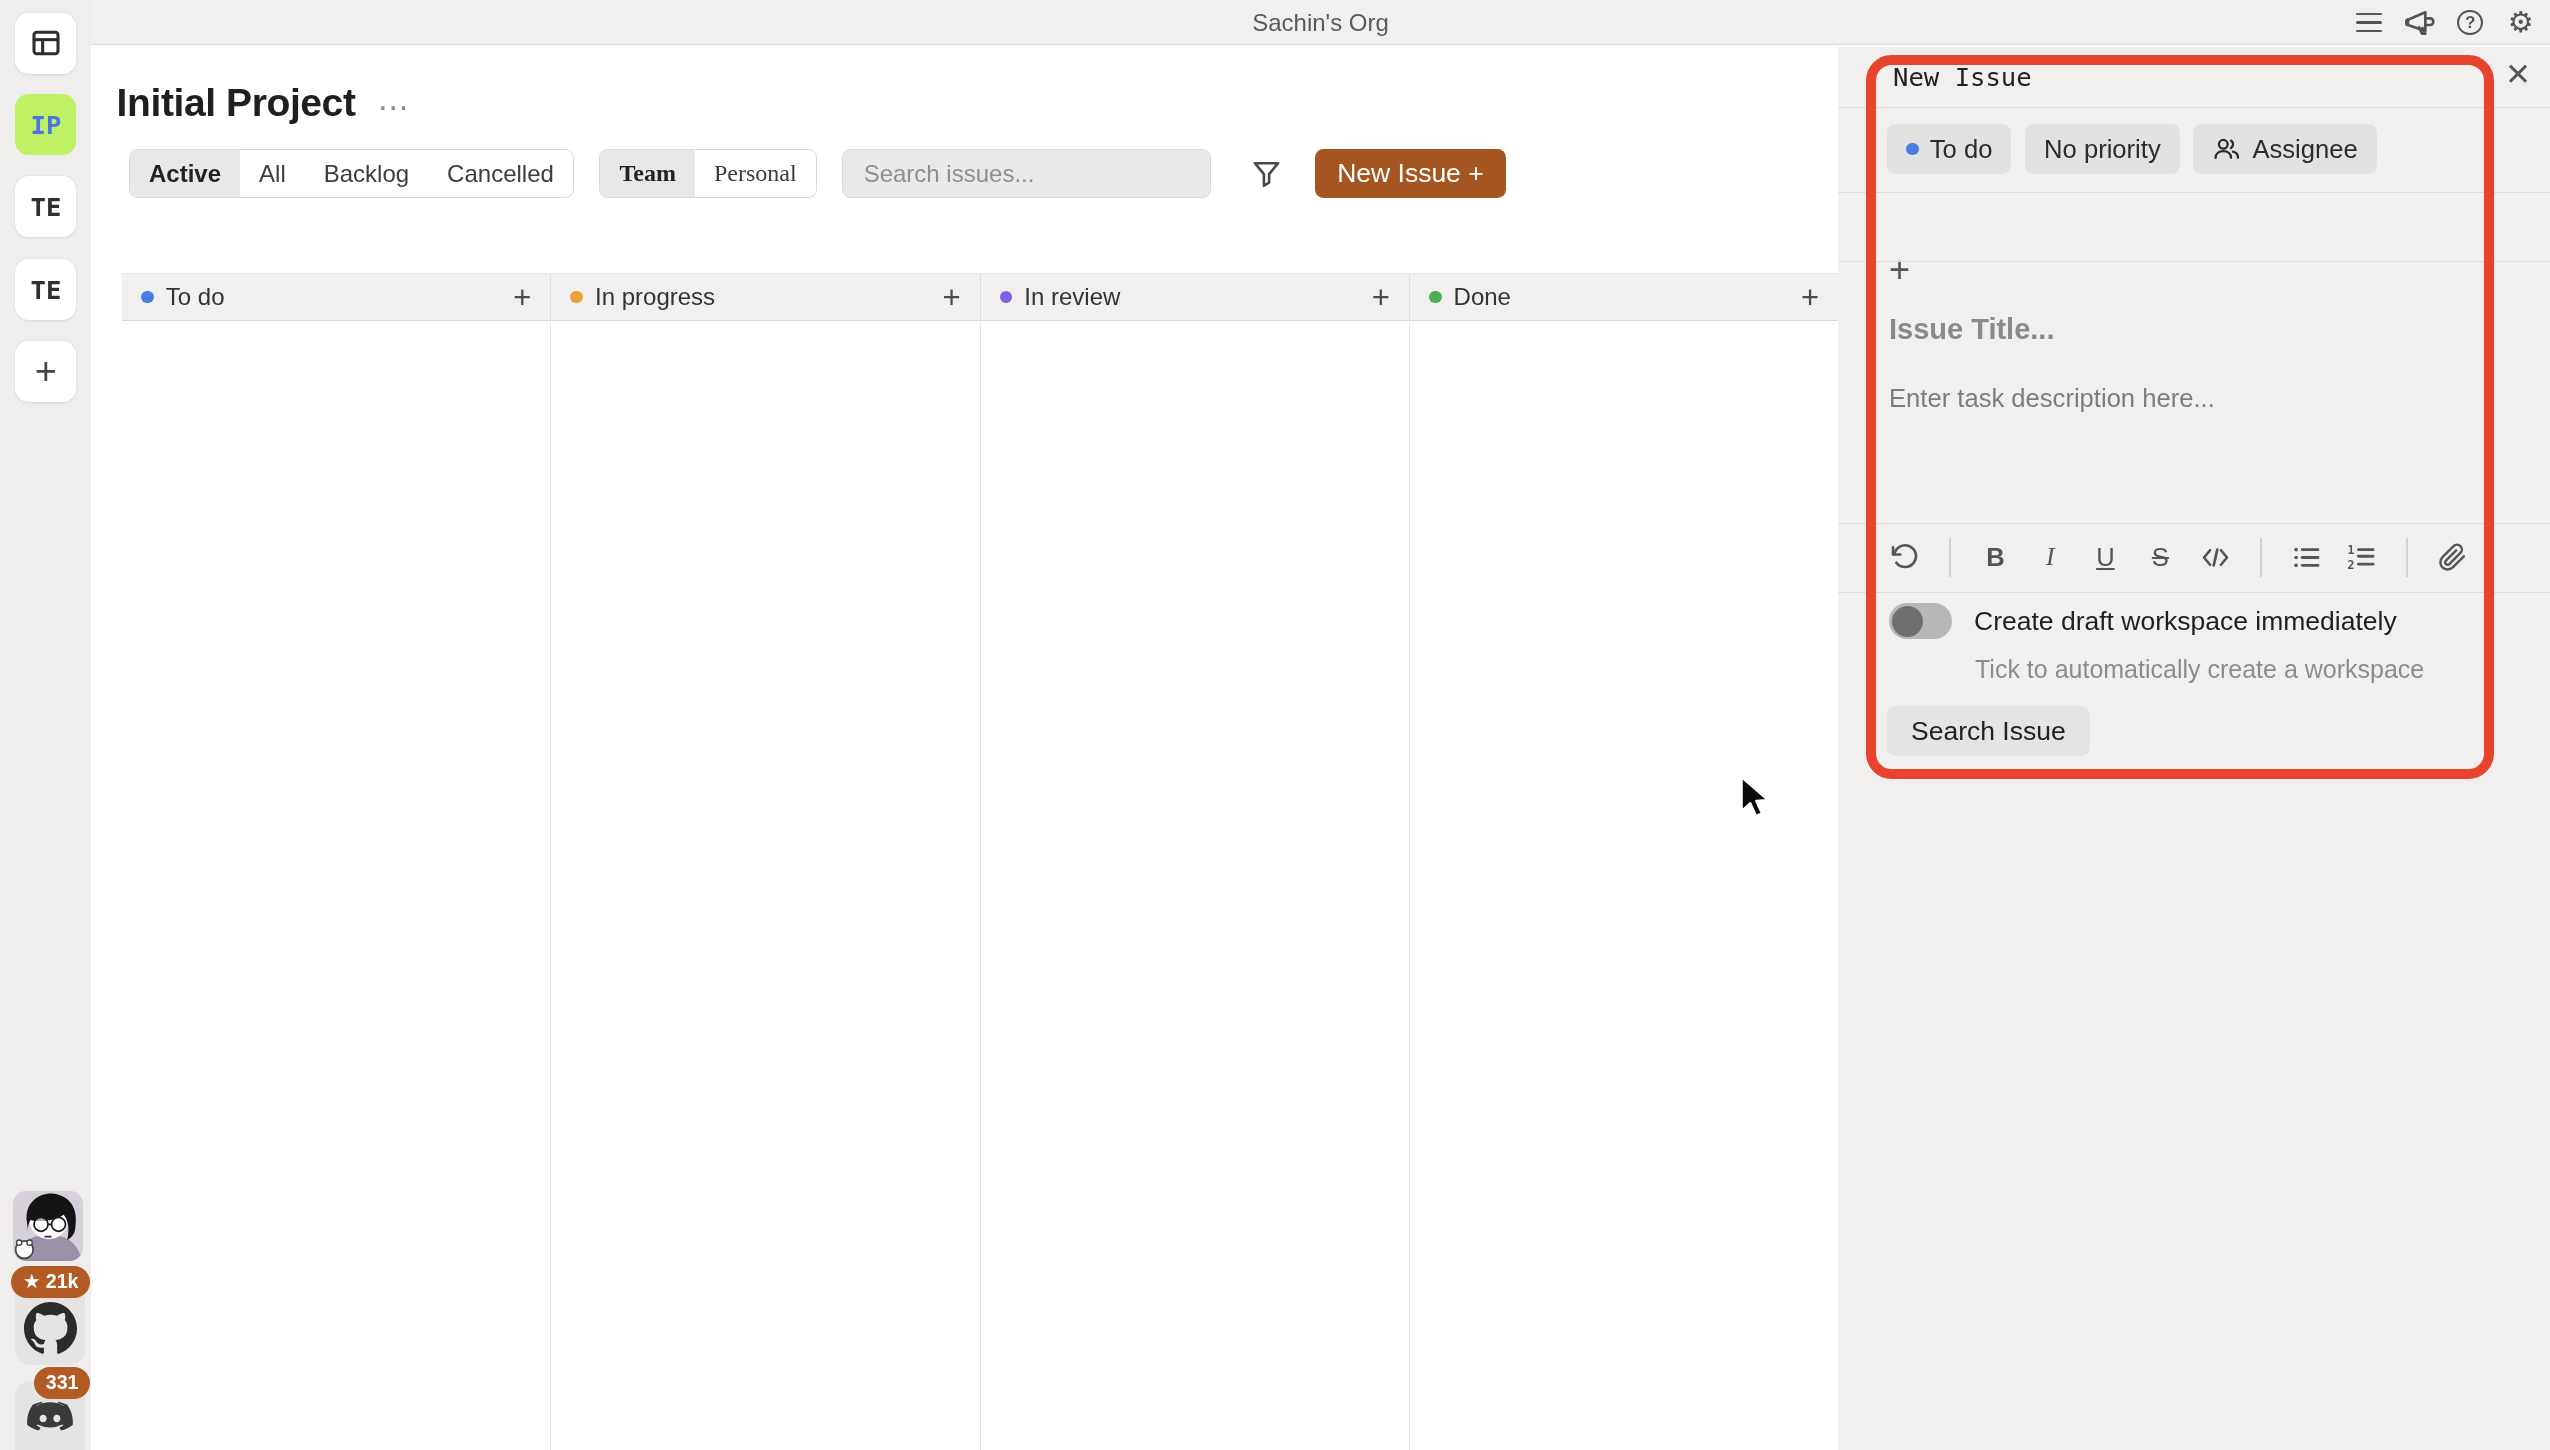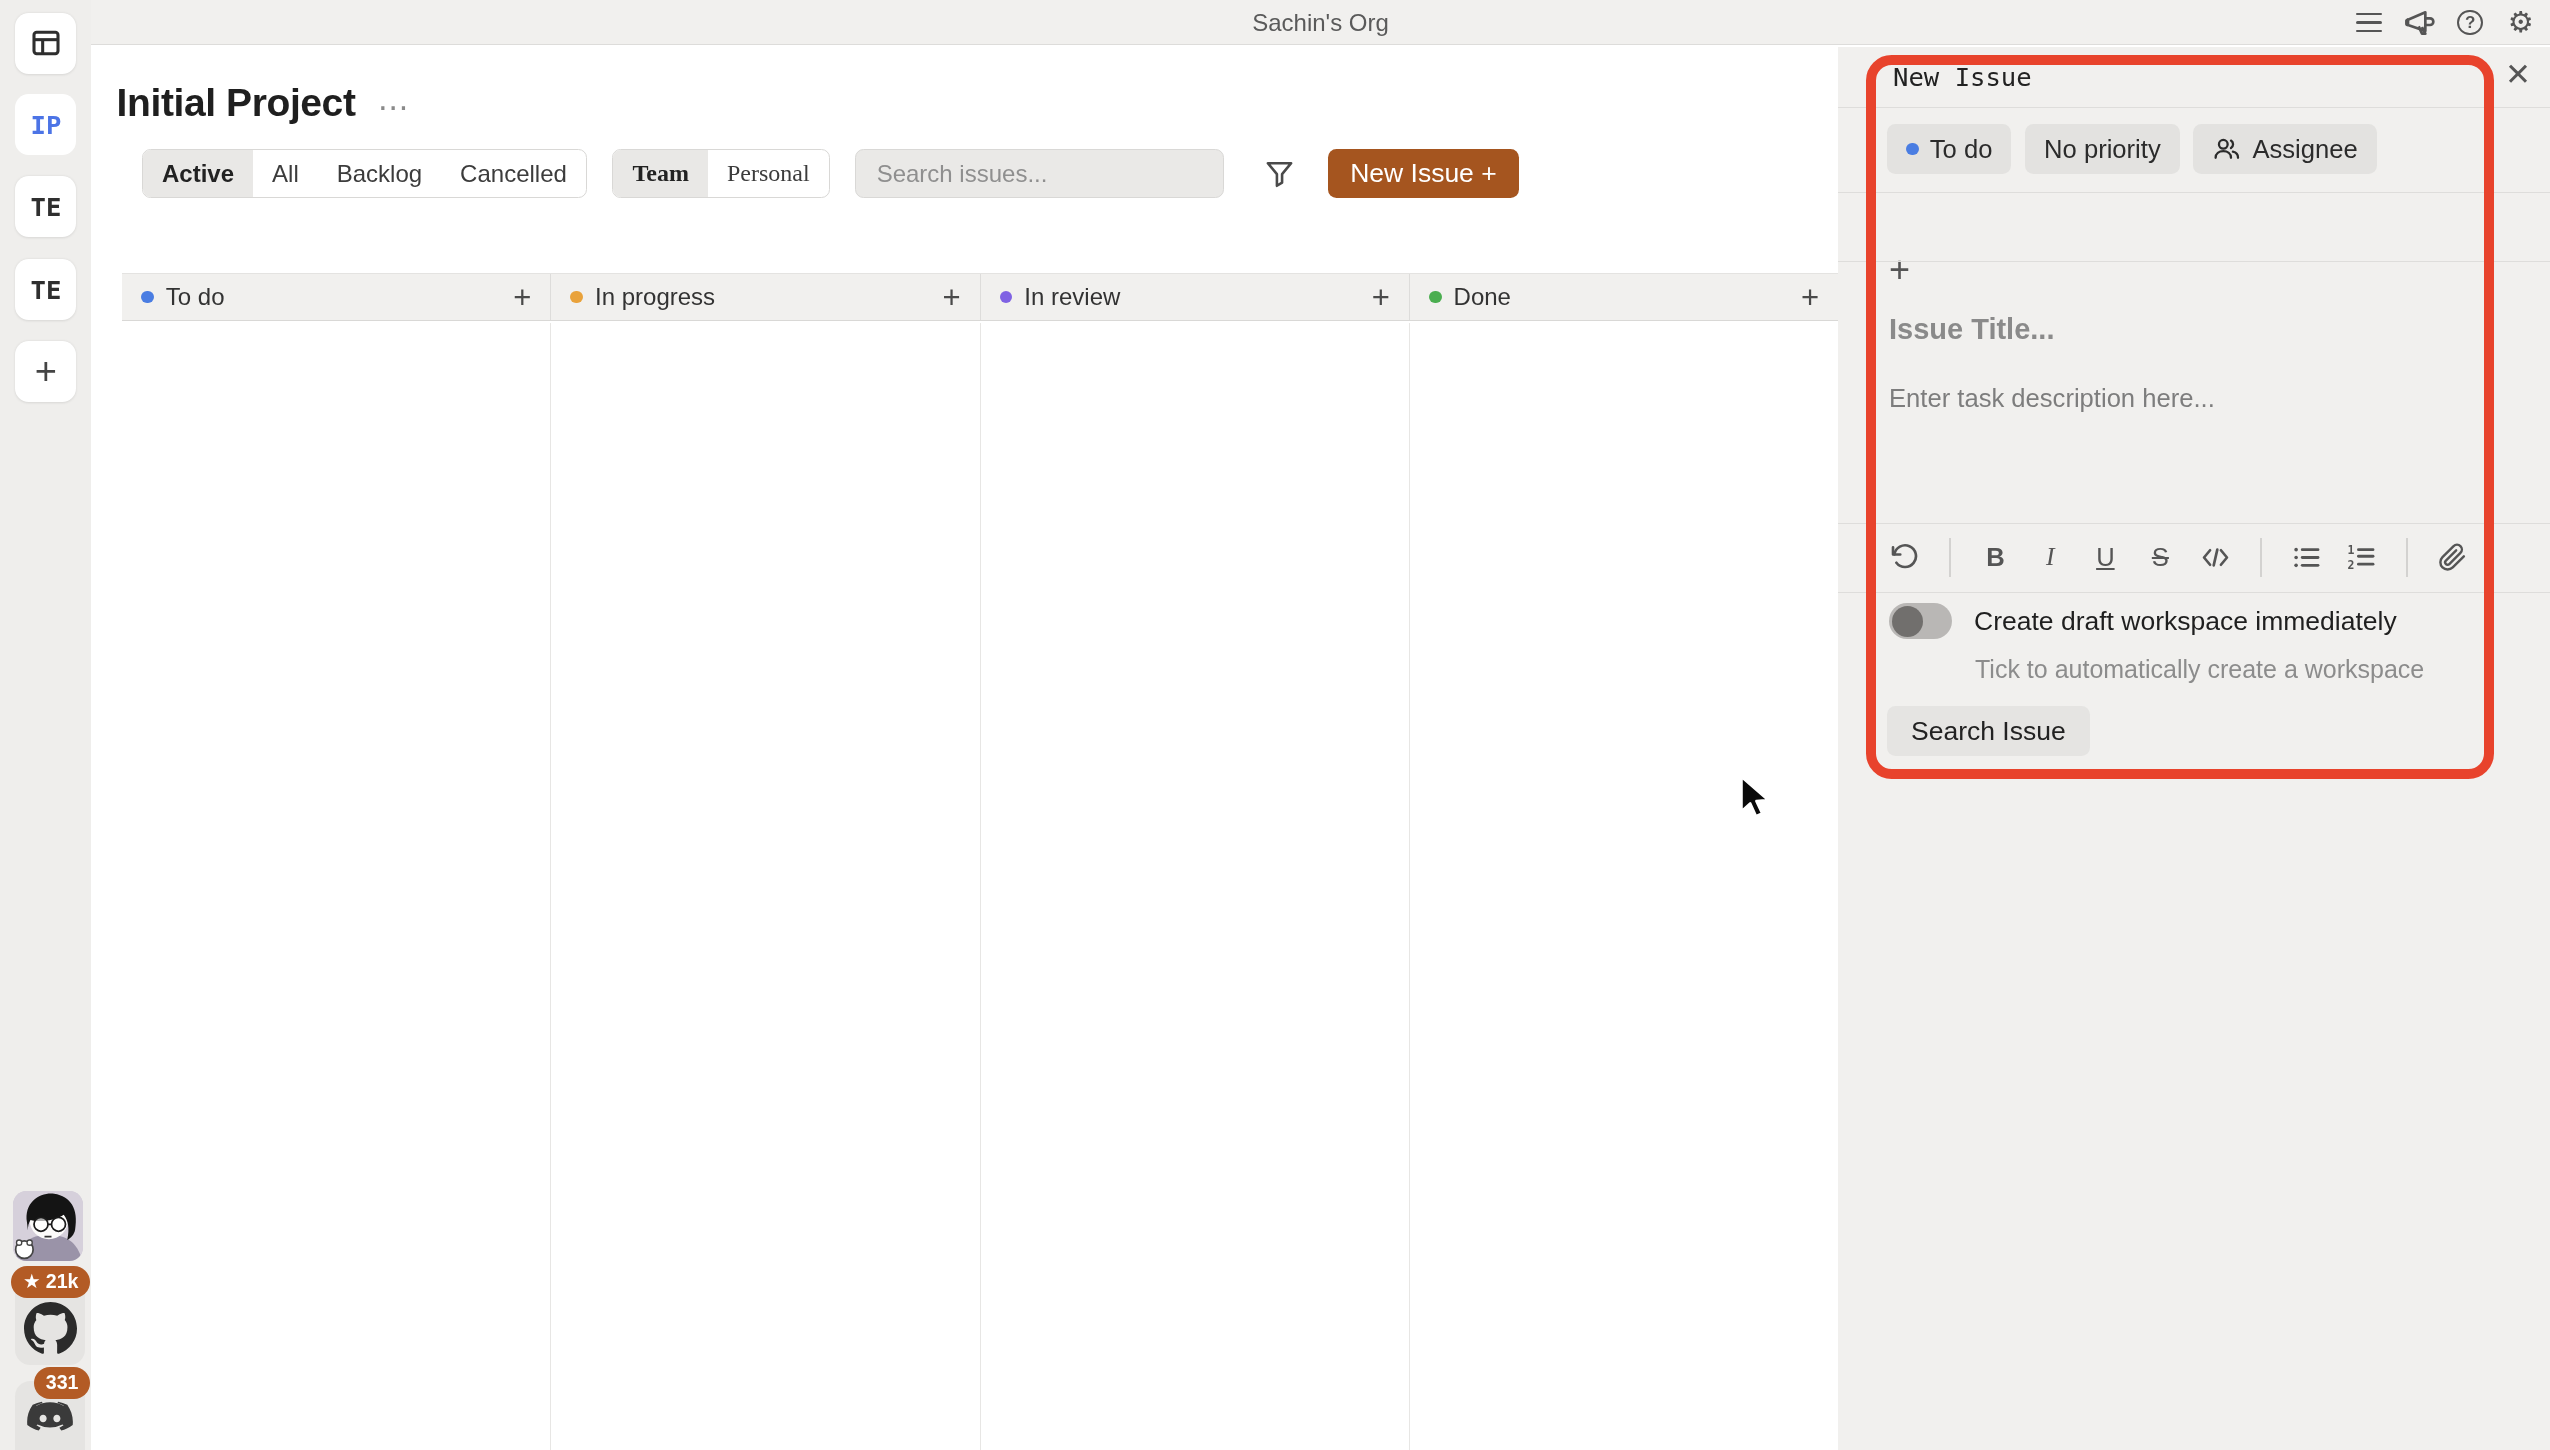--- a/index.html
+++ b/index.html
@@ -8,21 +8,21 @@
   .mono { font-family:"DejaVu Sans Mono","Liberation Mono",monospace; }
 
   .app { position:relative; width:2550px; height:1451px; background:#fff; }
 
   
   .sidebar { position:absolute; left:0; top:0; width:91px; height:1451px; background:#efeeec; z-index:5; }
   .tile { position:absolute; left:15.4px; width:61px; height:61px; background:#ffffff;
           border-radius:13.7px; box-shadow:0 0.9px 2.6px rgba(0,0,0,.10);
           display:flex; align-items:center; justify-content:center;
           font-size:25.6px; font-weight:bold; color:#2f2f2f; cursor:pointer; }
-  .tile.active { background:#ffffff; color:#4c74e6; box-shadow:none; }
+  .tile.active { background:#bef264; color:#4c74e6; box-shadow:none; }
   .tile.add-tile { font-weight:400; font-size:38px; color:#444; }
   .avatar-tile { position:absolute; left:12.8px; top:1191px; width:70px; height:70px;
                  border-radius:13.7px; overflow:hidden; background:#cfc9d6; }
   .social-tile { position:absolute; left:15.4px; width:70px; height:85px; background:#e5e4e2;
                  border-radius:15.4px; display:flex; align-items:flex-end; justify-content:center; }
   .badge { position:absolute; top:-14.5px; right:-5.1px; height:32px; padding:0 12px;
            background:#b35b25; border-radius:17px; color:#fff; font-size:19.6px; font-weight:bold;
            display:flex; align-items:center; gap:5.1px; white-space:nowrap; z-index:6; }
 
   
@@ -40,21 +40,21 @@
   .gear-glyph { font-size:29px; line-height:1; }
 
   
   .main { position:absolute; left:91px; top:47px; width:1747px; height:1404px; background:#fff;padding-left:48px; }
   .project-row { position:absolute; left:25.6px; top:34px; display:flex; align-items:center; gap:22px; }
   .project-title { font-size:39px; font-weight:bold; color:#1f1f1f; letter-spacing:-0.4px; }
   .project-menu { font-size:31px; color:#8a8a8a; cursor:pointer; line-height:1; padding-top:8.5px; }
 
   .filter-row { position:absolute; left:38px; top:102px; height:49px; display:flex; align-items:center; }
   .seg-group { display:flex; height:49px; background:#fff; border:1.7px solid #d9d8d6; border-radius:8.5px;
-               overflow:hidden; align-items:stretch;margin-left:13px; }
+               overflow:hidden; align-items:stretch; }
   .seg { display:flex; align-items:center; padding:0 19px; font-size:24px; color:#3c3c3c; cursor:pointer; white-space:nowrap; }
   .seg.selected { background:#e9e8e6; font-weight:bold; color:#222; }
   .search-box { margin-left:25.6px; width:369px; height:49px; background:#eae9e7; border:1.7px solid #d9d8d6;
                 border-radius:8.5px; padding:0 20.5px; font-size:24px; color:#444;
                 font-family:"Liberation Sans","DejaVu Sans",sans-serif; }
   .search-box::placeholder { color:#8f8f8f; opacity:1; }
   .funnel-btn { margin-left:36px; width:38px; height:38px; display:flex; align-items:center; justify-content:center; cursor:pointer; }
   .new-issue-btn { margin-left:30px; height:49px; padding:0 22px; background:#a5551f; color:#fff;
                    border:none; border-radius:8.5px; font-size:26.5px; cursor:pointer;
                    font-family:"Liberation Sans","DejaVu Sans",sans-serif; white-space:nowrap; }

